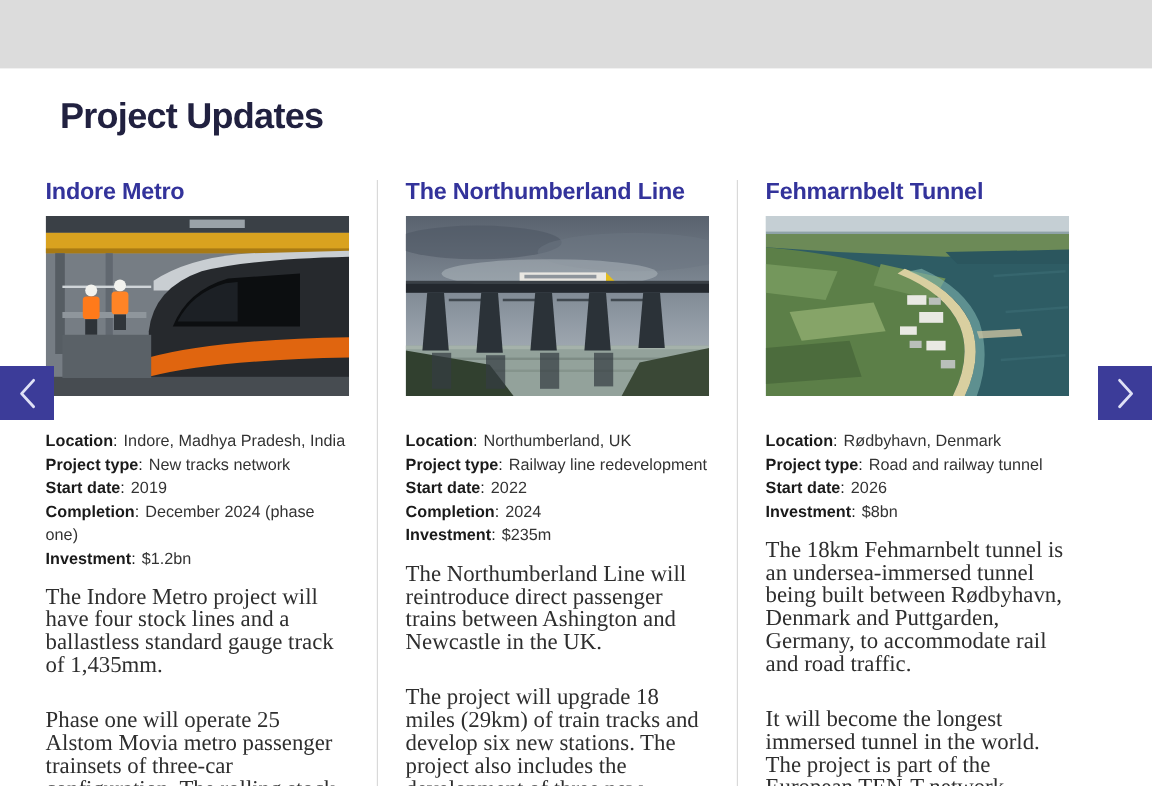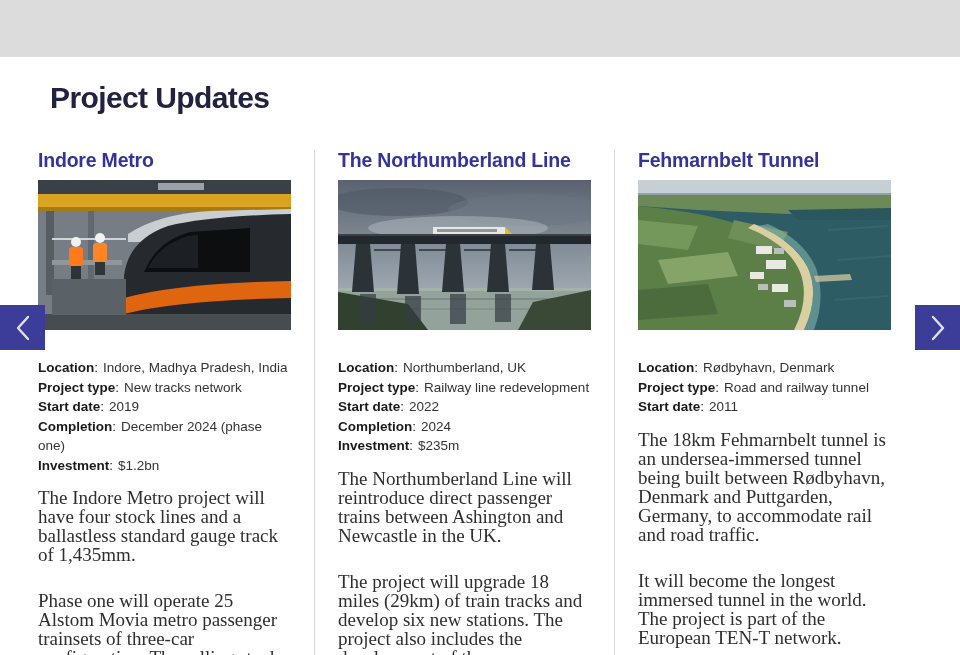--- a/index.html
+++ b/index.html
@@ -184,21 +184,22 @@
           <g stroke="#3f7078" stroke-width="2" opacity="0.5">
             <line x1="190" y1="50" x2="250" y2="46"></line>
             <line x1="200" y1="80" x2="252" y2="76"></line>
             <line x1="196" y1="120" x2="250" y2="116"></line>
           </g>
         </svg>
       </div>
       <div class="meta">
         <div class="meta-row"><b>Location</b><span class="sep">:</span><span class="val">Rødbyhavn, Denmark</span></div>
         <div class="meta-row"><b>Project type</b><span class="sep">:</span><span class="val">Road and railway tunnel</span></div>
-        <div class="meta-row"><b>Start date</b><span class="sep">:</span><span class="val">2011</span></div>
+        <div class="meta-row"><b>Start date</b><span class="sep">:</span><span class="val">2026</span></div>
+        <div class="meta-row"><b>Investment</b><span class="sep">:</span><span class="val">$8bn</span></div>
       </div>
       <div class="desc">
         <p>The 18km Fehmarnbelt tunnel is an undersea-immersed tunnel being built between Rødbyhavn, Denmark and Puttgarden, Germany, to accommodate rail and road traffic.</p>
         <p>It will become the longest immersed tunnel in the world. The project is part of the European TEN-T network.</p>
       </div>
     </div>
 
   </div>
 
   <button class="nav-btn prev">

